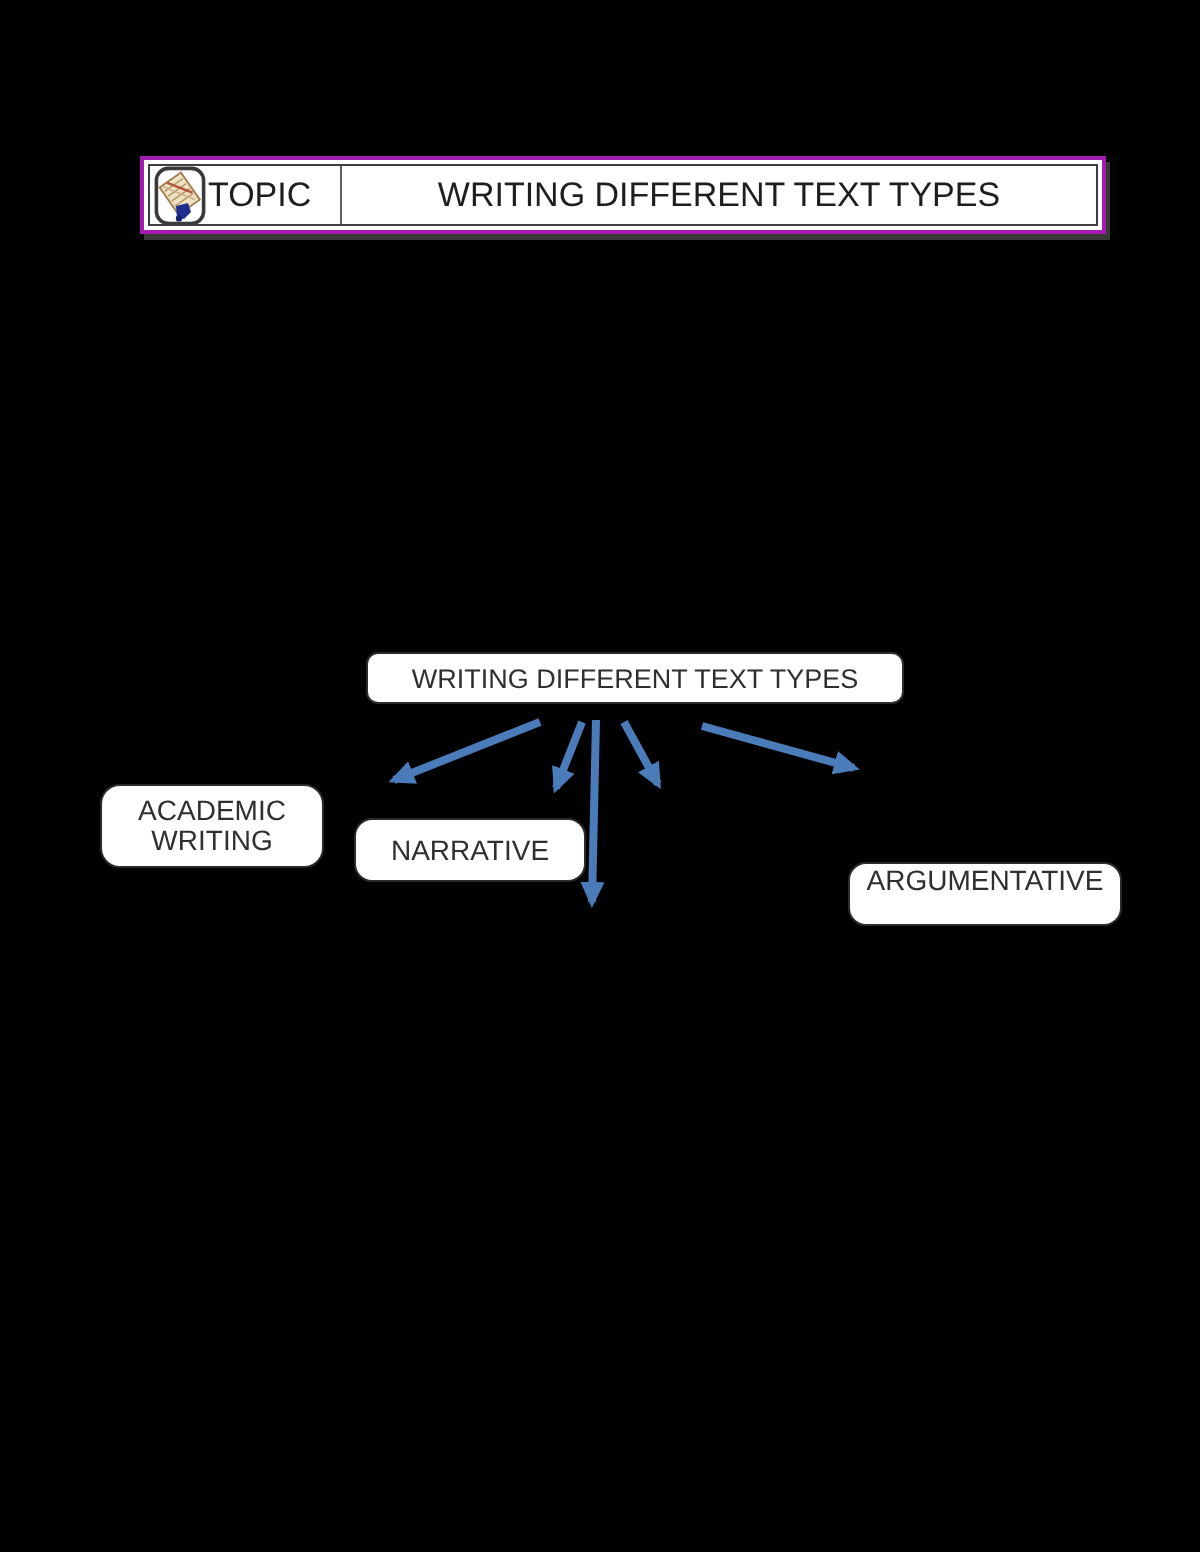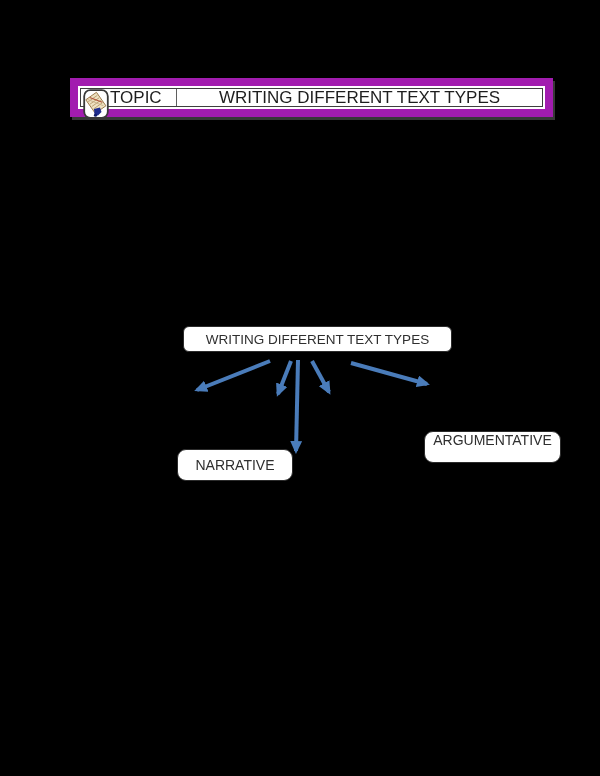--- a/index.html
+++ b/index.html
@@ -12,21 +12,21 @@
     font-family: "Liberation Sans", sans-serif;
   }
 
   
   .header-frame {
     position: absolute;
     left: 70px; top: 78px;
     width: 483px; height: 39px;
     box-sizing: border-box;
     background: #fff;
-    border: 8px solid #a21caf;
+    border: 2px solid #a21caf;
     padding: 2px;
     box-shadow: 2px 3px 0 #383838;
   }
   .header-inner {
     height: 100%;
     box-sizing: border-box;
     border: 1px solid #3e3e3e;
     display: flex;
   }
   .header-cell-left {
@@ -86,21 +86,21 @@
     border-radius: 6px;
     font-size: 13.5px;
   }
   .node-academic {
     left: 50px; top: 392px;
     width: 112px; height: 42px;
     border-radius: 10px;
     flex-direction: column;
     line-height: 15px;
   }
-  .node-narrative   { left: 177px; top: 409px; width: 116px; height: 32px; margin-top: 40px; }
+  .node-narrative   { left: 177px; top: 409px; width: 116px; height: 32px; }
   .node-descriptive { left: 301px; top: 409px; width: 116px; height: 32px; }
   .node-expository  { left: 247px; top: 463px; width: 116px; height: 34px; }
   .node-argumentative {
     left: 424px; top: 391px;
     width: 137px; height: 32px;
     align-items: flex-start;
     padding-top: 1px;
     line-height: 15px;
     margin-top: 40px;
   }
@@ -144,20 +144,24 @@
     </defs>
     <line x1="270" y1="361" x2="197" y2="390" stroke-width="4" marker-end="url(#ah)" stroke="#4a7cba"></line>
     <line x1="291" y1="361" x2="278" y2="394" stroke-width="4" marker-end="url(#ah)" stroke="#4a7cba"></line>
     <line x1="298" y1="360" x2="296" y2="451" stroke-width="4" marker-end="url(#ah)" stroke="#4a7cba"></line>
     <line x1="312" y1="361" x2="329" y2="392" stroke-width="4" marker-end="url(#ah)" stroke="#4a7cba"></line>
     <line x1="351" y1="363" x2="427" y2="384" stroke-width="4" marker-end="url(#ah)" stroke="#4a7cba"></line>
   </svg>
 
   <div class="node node-root">WRITING DIFFERENT TEXT TYPES</div>
 
+  <div class="node node-academic">
+    <span>ACADEMIC</span>
+    <span>WRITING</span>
+  </div>
 
   <div class="node node-narrative">NARRATIVE</div>
 
 
 
   <div class="node node-argumentative">ARGUMENTATIVE</div>
 
 </div>
 
 </body></html>

